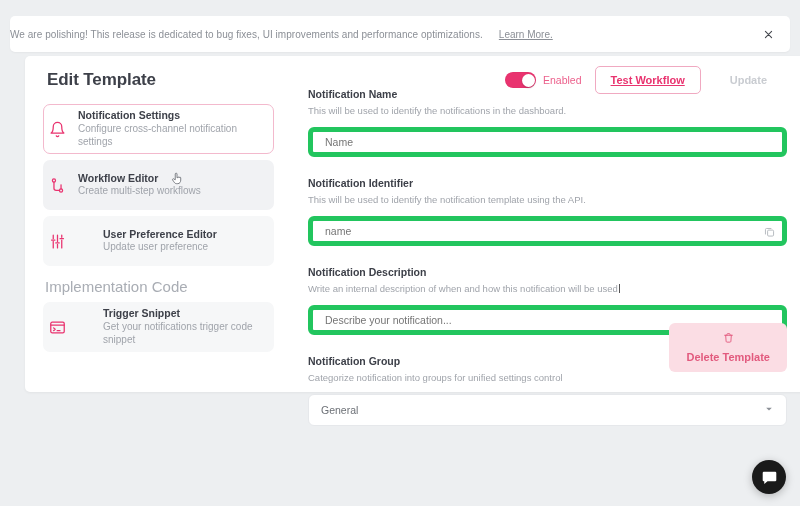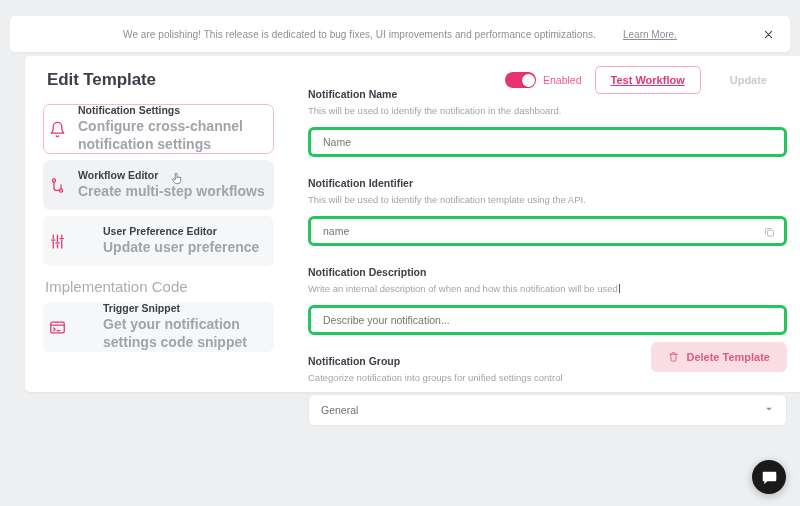--- a/index.html
+++ b/index.html
@@ -17,23 +17,21 @@
   .banner {
     position: absolute;
     left: 10px;
     top: 16px;
     width: 780px;
     height: 36px;
     background: #ffffff;
     border-radius: 5px;
     display: flex;
     align-items: center;
-    justify-content: center;
     box-shadow: 0 1px 2px rgba(0,0,0,0.04);
-    gap: 11px;
   }
   .banner-text {
     font-size: 10px;
     color: #8b8f96;
     letter-spacing: 0.05px;
   }
   .banner-link {
     font-size: 10px;
     color: #8b8f96;
     text-decoration: underline;
@@ -181,24 +179,23 @@
     color: #e9336f;
   }
   .nav-text { line-height: 1.28; }
   .nav-title {
     font-size: 10.5px;
     font-weight: bold;
     color: #3d4049;
     display: block;
   }
   .nav-sub {
-    font-size: 14px;
+    font-size: 10px;
     color: #a0a4ab;
     display: block;
-    font-weight: bold;
   }
   .cursor-icon {
     position: absolute;
     left: 126px;
     top: 10px;
     width: 14px; height: 16px;
     color: #6b6f76;
   }
   .section-label {
     font-size: 15px;
@@ -238,21 +235,21 @@
     display: inline-block;
     width: 1px;
     height: 9px;
     background: #555;
     vertical-align: -1px;
     margin-left: 1px;
   }
   .input {
     width: 100%;
     height: 30px;
-    border: 3px solid #22c55e;
+    border: 5px solid #22c55e;
     border-radius: 6px;
     background: #fff;
     font-size: 10.5px;
     color: #b6babf;
     padding: 0 12px;
     font-family: "Liberation Sans", sans-serif;
     outline: none;
     display: flex;
     align-items: center;
   }
@@ -296,20 +293,21 @@
     gap: 7px;
     background: #fbdde4;
     color: #e25a7e;
     border: none;
     border-radius: 6px;
     padding: 9px 17px;
     font-size: 11px;
     font-weight: bold;
     cursor: pointer;
     font-family: "Liberation Sans", sans-serif;
+    flex-direction: column;
   }
   .btn-delete .trash { width: 11px; height: 12px; }
 
   
   .chat-widget {
     position: absolute;
     right: 14px;
     bottom: 12px;
     width: 34px;
     height: 34px;
@@ -407,30 +405,30 @@
       <span class="nav-icon">
         <svg viewBox="0 0 24 24" width="17" height="17" fill="none" stroke="currentColor" stroke-width="1.8" stroke-linecap="round" stroke-linejoin="round">
           <rect x="2.5" y="4.5" width="19" height="15" rx="2"></rect>
           <path d="M2.5 8.5 h19"></path>
           <path d="M6.5 12.5 l2.2 2 -2.2 2"></path>
           <path d="M11.5 16.5 h4"></path>
         </svg>
       </span>
       <span class="nav-text">
         <span class="nav-title">Trigger Snippet</span>
-        <span class="nav-sub">Get your notification settings code snippet</span>
+        <span class="nav-sub">Get your notifications trigger code snippet</span>
       </span>
     </div>
   </div>
 
   <div class="form-area">
 
     <div class="field-group">
       <label class="field-label">Notification Name</label>
-      <span class="field-desc">This will be used to identify the notification in the dashboard.</span>
+      <span class="field-desc">This will be used to identify the notifications in the dashboard.</span>
       <div class="input-wrap">
         <input class="input" type="text" placeholder="Name" style="">
       </div>
     </div>
 
     <div class="field-group">
       <label class="field-label">Notification Identifier</label>
       <span class="field-desc">This will be used to identify the notification template using the API.</span>
       <div class="input-wrap">
         <input class="input" type="text" placeholder="name" style="">

